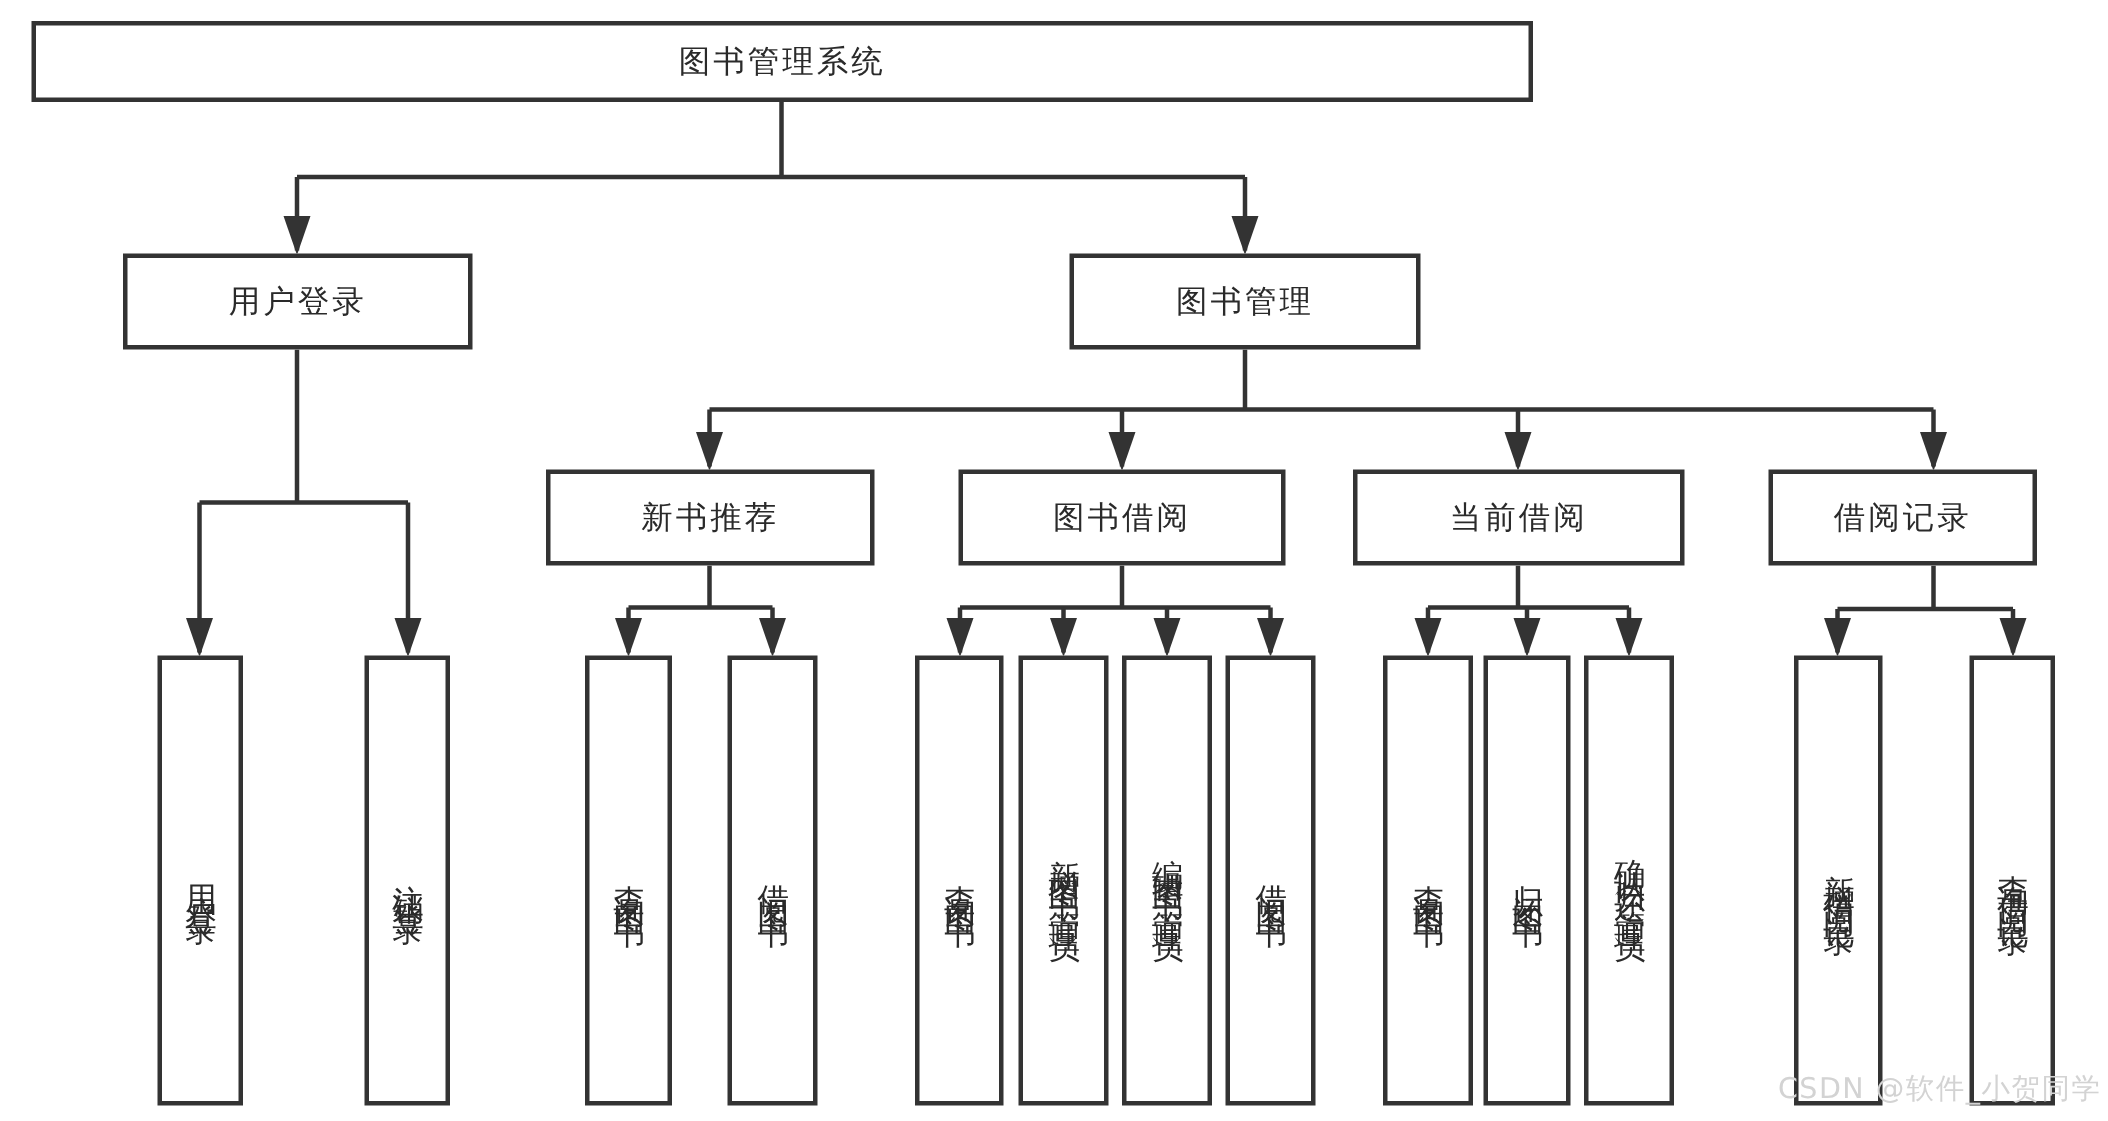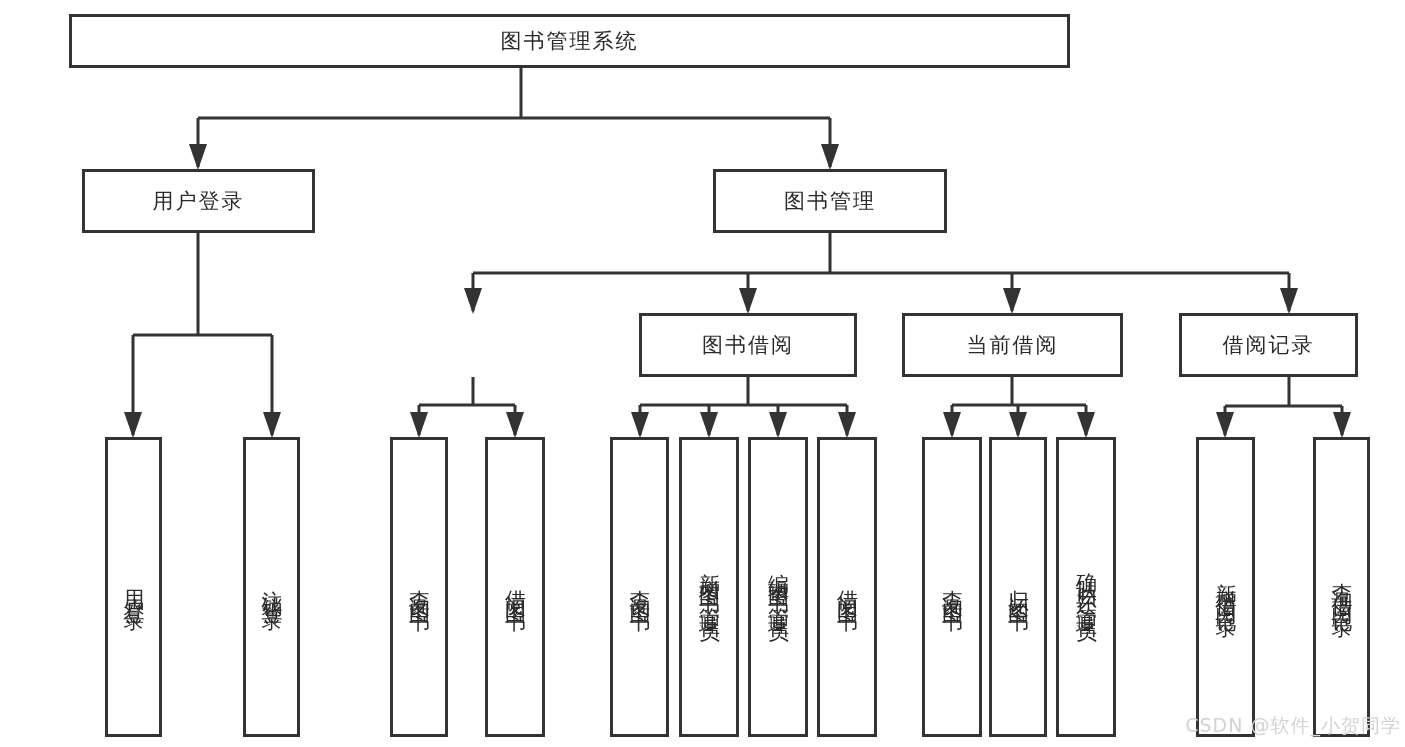--- a/index.html
+++ b/index.html
@@ -95,25 +95,26 @@
       <line x1="952" y1="405" x2="952" y2="435" marker-end="url(#arrow)"></line>
       <line x1="1018" y1="405" x2="1018" y2="435" marker-end="url(#arrow)"></line>
       <line x1="1086" y1="405" x2="1086" y2="435" marker-end="url(#arrow)"></line>
 
       <path d="M1289 377 V406 M1225 406 H1342"></path>
       <line x1="1225" y1="406" x2="1225" y2="435" marker-end="url(#arrow)"></line>
       <line x1="1342" y1="406" x2="1342" y2="435" marker-end="url(#arrow)"></line>
     </g>
   </svg>
 
-  <div class="node" style="left:21px;top:14px;width:1001px;height:54px;margin-left:48px;">图书管理系统</div>
+  <div class="node" style="left:21px;top:14px;width:1001px;height:54px;">图书管理系统</div>
 
   <div class="node" style="left:82px;top:169px;width:233px;height:64px;">用户登录</div>
   <div class="node" style="left:713px;top:169px;width:234px;height:64px;">图书管理</div>
 
+  <div class="node" style="left:364px;top:313px;width:219px;height:64px;">新书推荐</div>
   <div class="node" style="left:902px;top:313px;width:221px;height:64px;">当前借阅</div>
   <div class="node" style="left:639px;top:313px;width:218px;height:64px;">图书借阅</div>
   <div class="node" style="left:1179px;top:313px;width:179px;height:64px;">借阅记录</div>
 
   <div class="node vnode" style="left:105px;top:437px;width:57px;height:300px;">用户登录</div>
   <div class="node vnode" style="left:243px;top:437px;width:57px;height:300px;">注销登录</div>
 
   <div class="node vnode" style="left:390px;top:437px;width:58px;height:300px;">查询图书</div>
   <div class="node vnode" style="left:485px;top:437px;width:60px;height:300px;">借阅图书</div>
 

